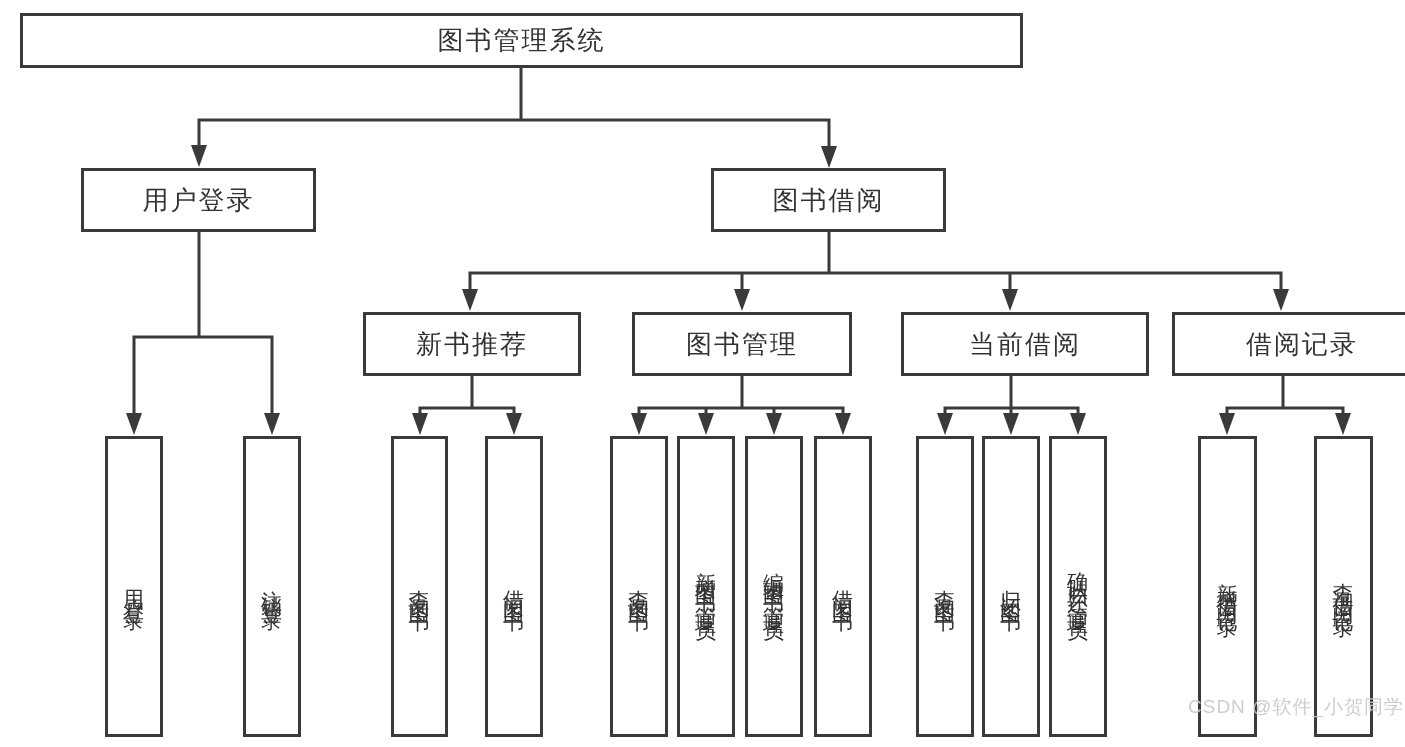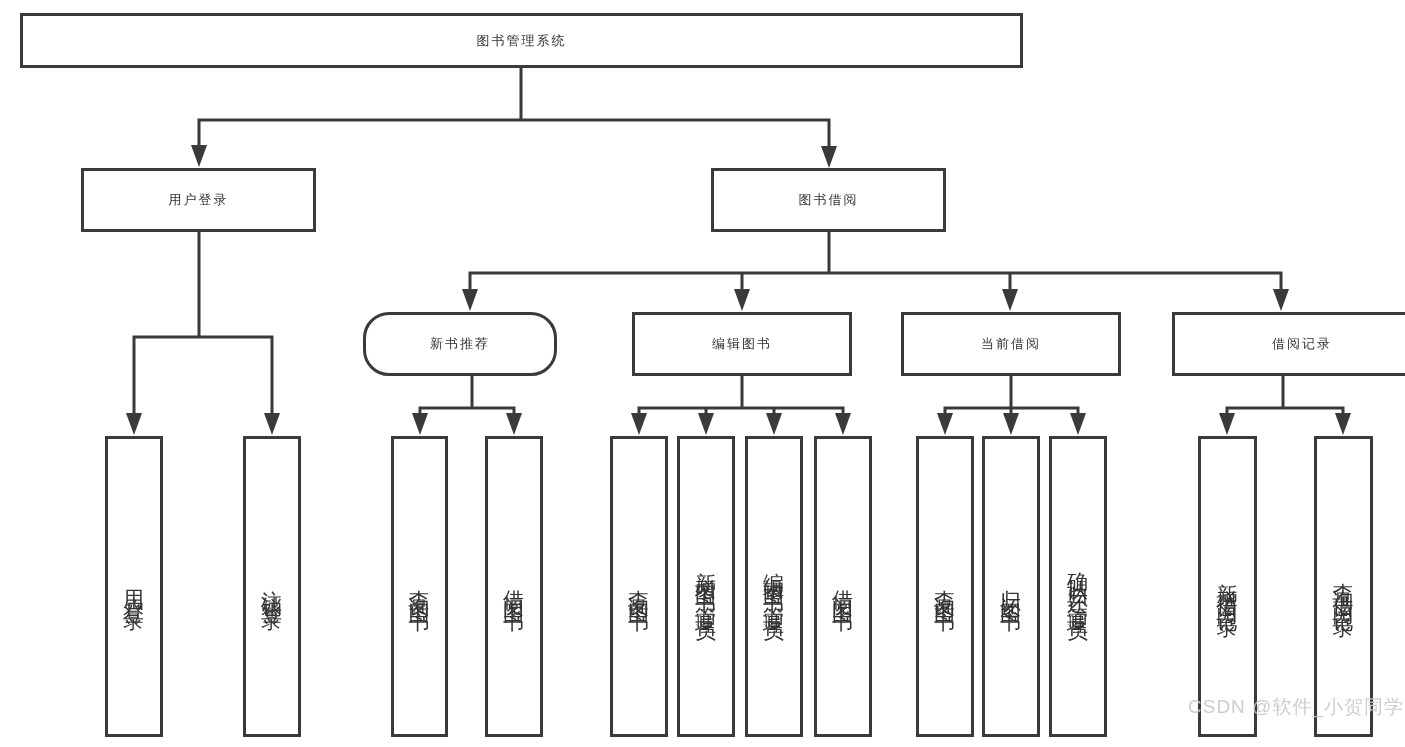--- a/index.html
+++ b/index.html
@@ -9,21 +9,21 @@
     position:relative; width:1405px; height:747px;
     background:#ffffff; overflow:hidden;
   }
   .connectors { position:absolute; left:0; top:0; z-index:1; }
   .box {
     position:absolute; z-index:2;
     background:#ffffff; border:3px solid #3a3a3c;
     display:flex; align-items:center; justify-content:center;
     color:#333333;
   }
-  .hlabel { font-size:13px; letter-spacing:2px; white-space:nowrap;font-family:Liberation Serif, serif; }
+  .hlabel { font-size:26px; letter-spacing:2px; white-space:nowrap;font-family:Liberation Serif, serif; }
   .root  { left:20px;  top:13px;  width:1003px; height:55px; }
   .lvl   { height:64px; top:312px; }
   .l2    { top:168px; width:235px; height:64px; }
   .leaf  { top:436px; width:58px; height:301px; }
   .vtext {
     writing-mode:vertical-rl;
     text-orientation:mixed;
     font-size:21px; letter-spacing:7px;
     color:#333333; line-height:1;
     white-space:nowrap;
@@ -83,27 +83,27 @@
     <span class="hlabel">图书管理系统</span>
   </div>
 
   <div class="box l2" style="left:81px;">
     <span class="hlabel">用户登录</span>
   </div>
   <div class="box l2" style="left:711px;">
     <span class="hlabel">图书借阅</span>
   </div>
 
-  <div class="box lvl" style="left:363px; width:194px;border-radius:26px;">
+  <div class="box lvl" style="left:363px; width:218px;">
     <span class="hlabel">新书推荐</span>
   </div>
   <div class="box lvl" style="left:632px; width:220px;">
-    <span class="hlabel">编辑图书</span>
+    <span class="hlabel">图书管理</span>
   </div>
-  <div class="box lvl" style="left:901px; width:220px;">
+  <div class="box lvl" style="left:901px; width:248px;">
     <span class="hlabel">当前借阅</span>
   </div>
   <div class="box lvl" style="left:1172px; width:260px;">
     <span class="hlabel">借阅记录</span>
   </div>
 
   <div class="box leaf" style="left:105px;">
     <span class="vtext">用户登录</span>
   </div>
   <div class="box leaf" style="left:243px;">

